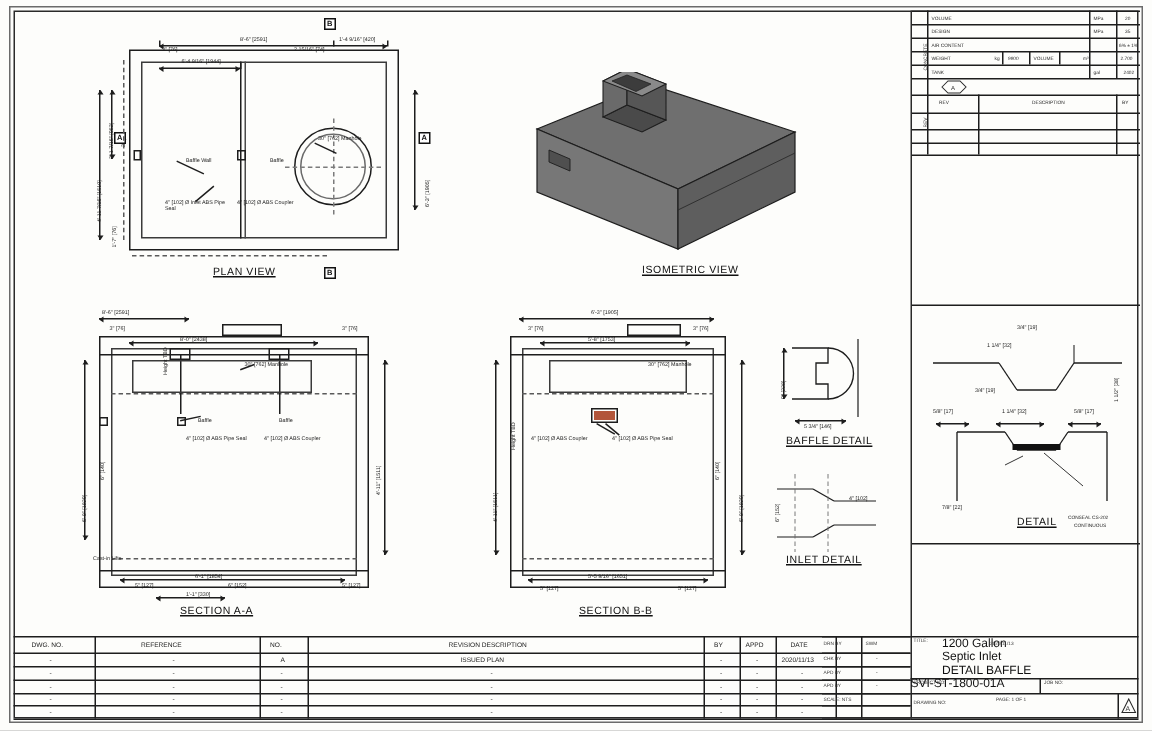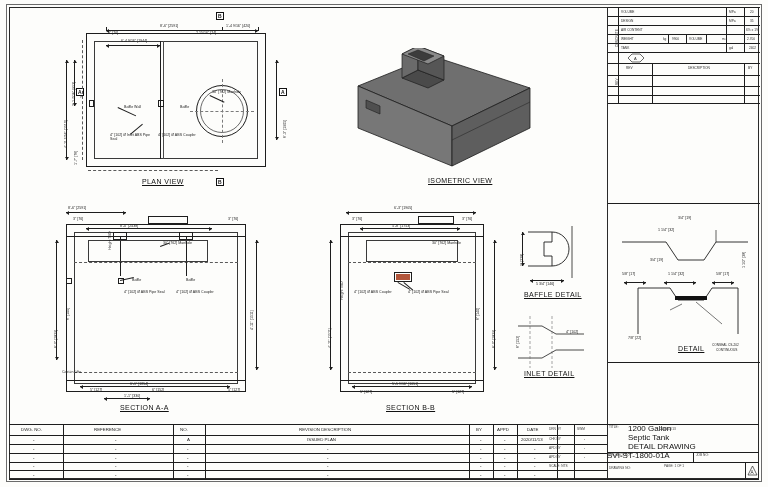--- a/index.html
+++ b/index.html
@@ -487,22 +487,22 @@
   <div id="titleblock">
     <div class="ln hln" style="left:0;top:0;width:152px;"></div>
     <div class="ln hln" style="left:0;top:28px;width:152px;"></div>
     <div class="ln hln" style="left:0;top:38px;width:152px;"></div>
     <div class="ln hln" style="left:0;top:55px;width:152px;"></div>
     <div class="ln vln" style="left:86px;top:28px;height:10px;"></div>
     <div class="ln vln" style="left:138px;top:38px;height:17px;"></div>
 
     <div class="tbl-lbl" style="left:2px;top:1px;">TITLE:</div>
     <div class="t9 ctr" style="left:14px;top:1px;width:126px;font-size:8px;color:#111;">1200 Gallon</div>
-    <div class="t9 ctr" style="left:14px;top:10px;width:126px;font-size:8px;color:#111;">Septic Tank</div>
-    <div class="t9 ctr" style="left:14px;top:19px;width:126px;font-size:8px;color:#111;">DETAIL DRAWING</div>
+    <div class="t9 ctr" style="left:14px;top:10px;width:126px;font-size:8px;color:#111;">Septic Inlet</div>
+    <div class="t9 ctr" style="left:14px;top:19px;width:126px;font-size:8px;color:#111;">DETAIL BAFFLE</div>
 
     <div class="tbl-lbl" style="left:2px;top:29px;">PROJECT NO:</div>
     <div class="tbl-lbl" style="left:89px;top:29px;">JOB NO:</div>
     <div class="tbl-lbl" style="left:2px;top:42px;">DRAWING NO:</div>
     <div class="t8" style="left:42px;top:41px;font-size:8px;color:#111;">SVI-ST-1800-01A</div>
     <svg style="position:absolute;left:140px;top:41px;" width="11" height="12" viewBox="0 0 11 12">
       <polygon points="5.5,1 10,10 1,10" fill="none" stroke="#2a2a2a" stroke-width="0.7"></polygon>
       <text x="3.4" y="9" font-size="4.6" fill="#2a2a2a" font-family="Liberation Sans">A</text>
     </svg>
   </div>

